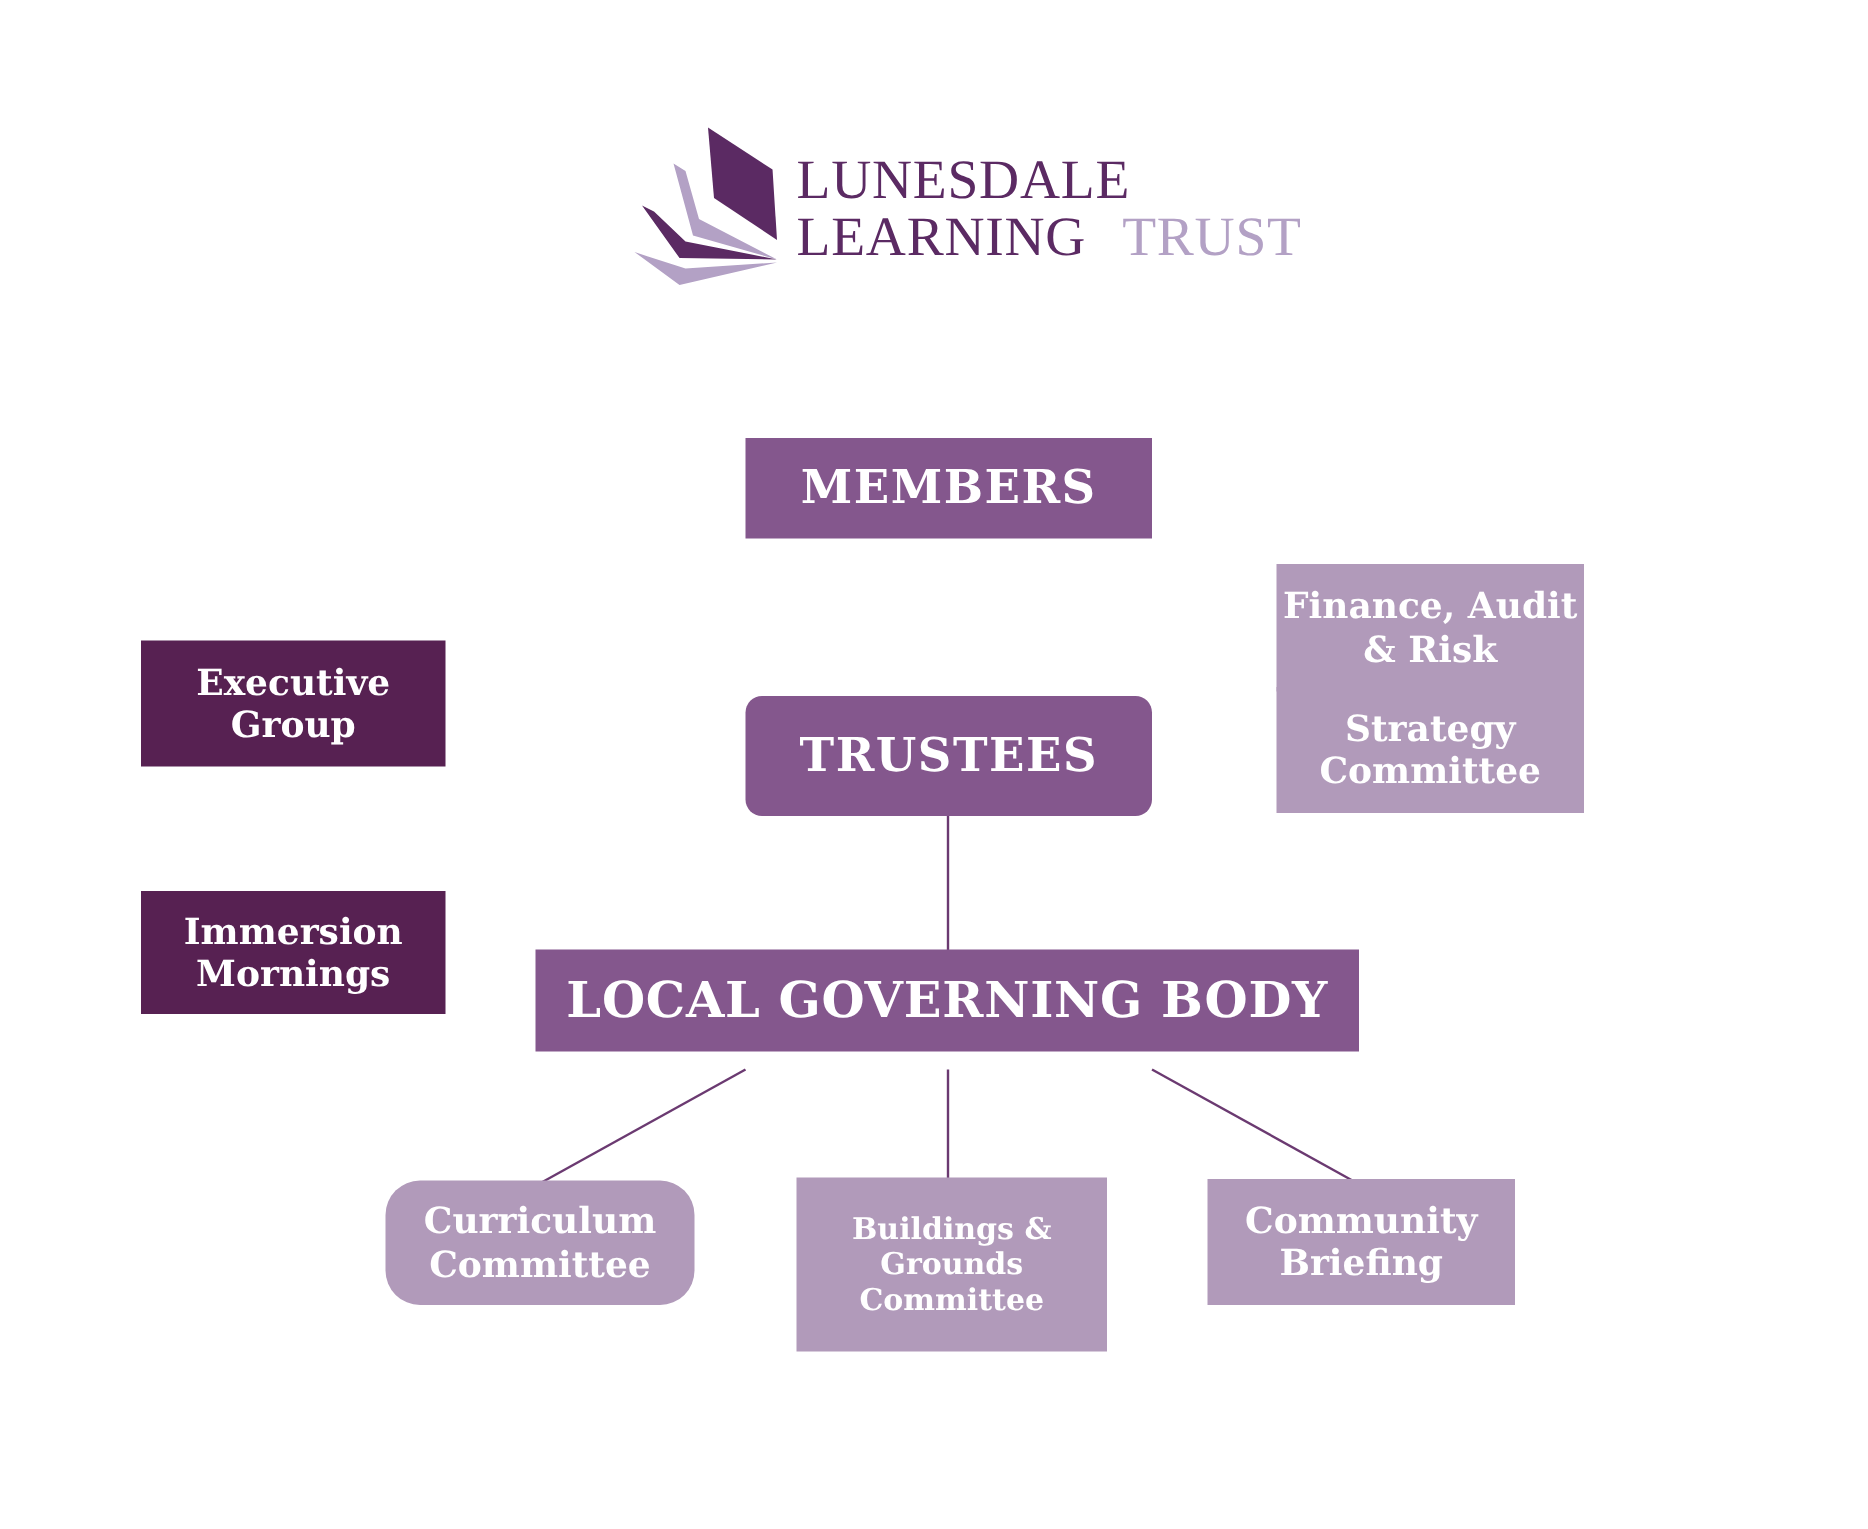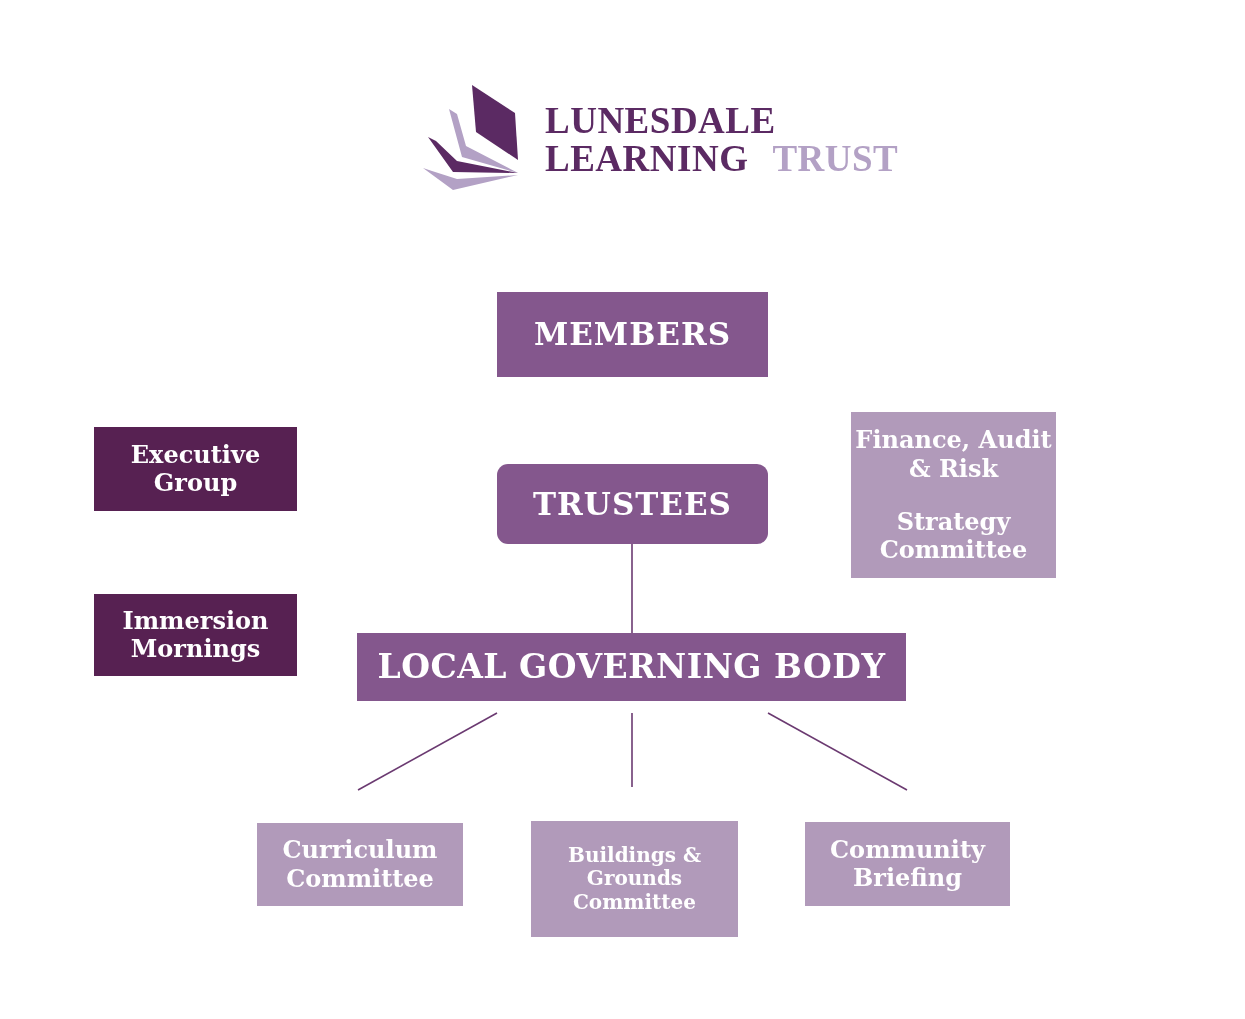--- a/index.html
+++ b/index.html
@@ -7,46 +7,46 @@
     position:relative;
     width:1245px;
     height:1019px;
     background:#ffffff;
     overflow:hidden;
     font-family:"DejaVu Serif", serif;
   }
   
   .logo{position:absolute;left:415px;top:80px;width:460px;height:125px;}
   .logo-icon{position:absolute;left:0;top:0;width:120px;height:120px;}
-  .logo-text{position:absolute;left:130px;top:22px;line-height:38px;
-    font-weight:bold;letter-spacing:0.5px;white-space:nowrap;
+  .logo-text{position:absolute;left:116px;top:22px;line-height:38px;
+    font-weight:normal;letter-spacing:0.5px;white-space:nowrap;
     font-size:37px;font-family:"Liberation Serif","DejaVu Serif",serif;}
   .logo-line1{color:var(--logo-dark);display:block;}
   .logo-line2{display:block;}
   .logo-word-dark{color:var(--logo-dark);}
   .logo-word-light{color:var(--logo-light);margin-left:24px;}
   
   .node{
     position:absolute;
     display:flex;align-items:center;justify-content:center;
     text-align:center;color:#ffffff;font-weight:bold;
     white-space:pre-line;line-height:1.18;
   }
   .node.medium{background:var(--box-medium);}
   .node.dark{background:var(--box-dark);}
-  .node.light{background:var(--box-light);margin-top:36px;}
+  .node.light{background:var(--box-light);}
 
-  .n-members{left:497px;top:292px;width:271px;height:85px;font-size:31px;letter-spacing:1px;}
+  .n-members{left:497px;top:292px;width:271px;height:67px;font-size:31px;letter-spacing:1px;}
   .n-trustees{left:497px;top:464px;width:271px;height:80px;font-size:31px;letter-spacing:1px;border-radius:11px;}
   .n-lgb{left:357px;top:633px;width:549px;height:68px;font-size:33px;letter-spacing:0.5px;}
   .n-finance{left:851px;top:376px;width:205px;height:85px;font-size:24px;}
   .n-strategy{left:851px;top:458px;width:205px;height:84px;font-size:24px;}
   .n-executive{left:94px;top:427px;width:203px;height:84px;font-size:24px;}
   .n-immersion{left:94px;top:554px;width:203px;height:82px;font-size:24px;margin-top:40px;}
-  .n-curriculum{left:257px;top:787px;width:206px;height:83px;font-size:24px;}
+  .n-curriculum{left:257px;top:787px;width:206px;height:83px;font-size:24px;border-radius:23px;}
   .n-buildings{left:531px;top:785px;width:207px;height:116px;font-size:20px;}
   .n-community{left:805px;top:786px;width:205px;height:84px;font-size:24px;}
 
   .connectors{position:absolute;left:0;top:0;width:1245px;height:1019px;}
   .connectors line{stroke:var(--connector);stroke-width:1.6px;}
 </style>
 </head>
 <body>
 
 <div class="canvas">

